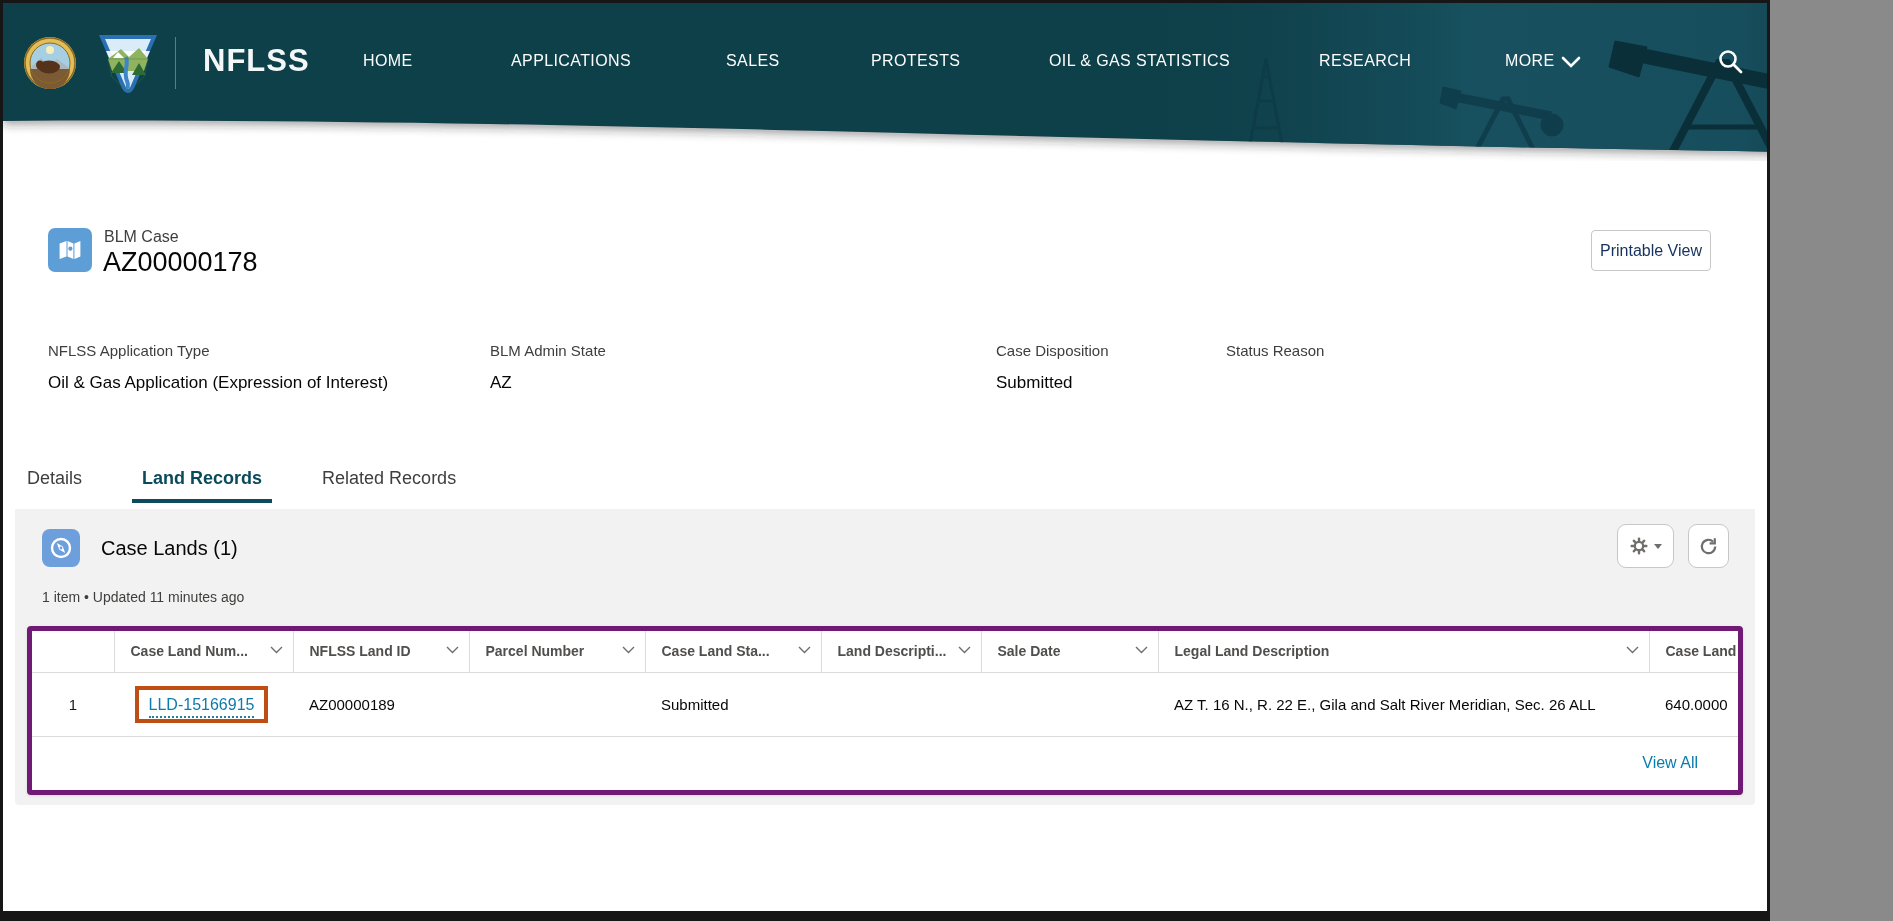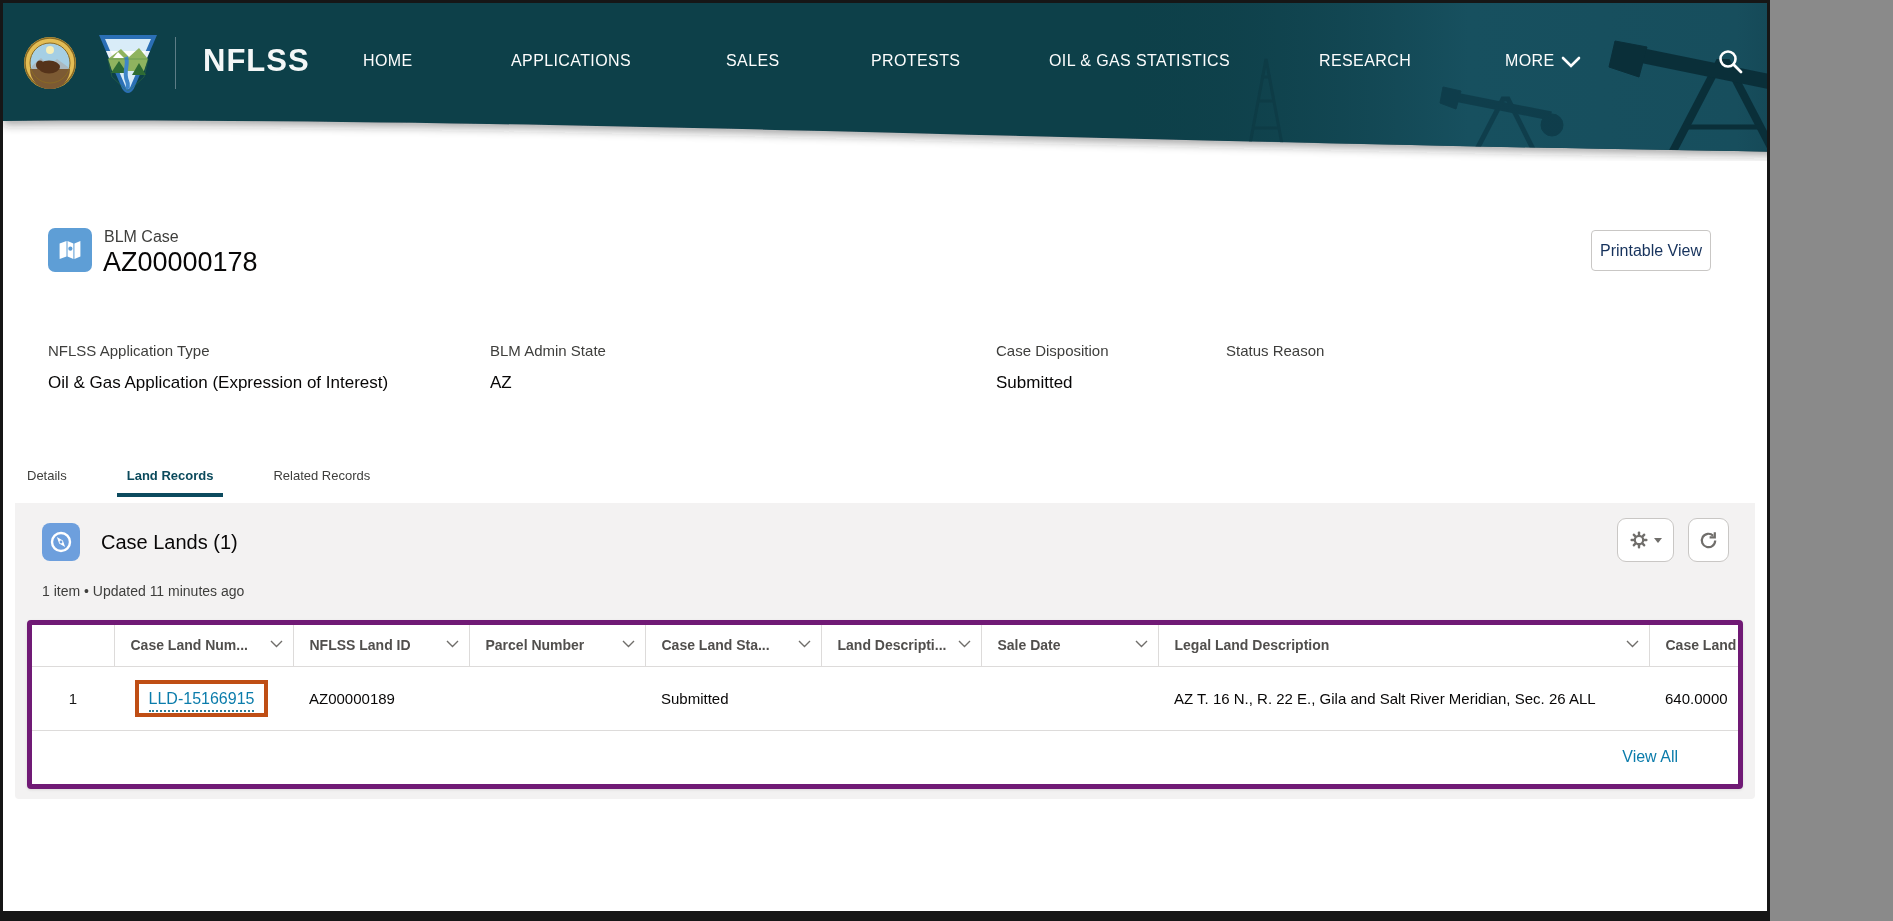--- a/index.html
+++ b/index.html
@@ -38,21 +38,21 @@
 
   
   .fields { position:relative; margin-top:66px; height:52px; }
   .field { position:absolute; top:0; }
   .f-0{left:45px}.f-1{left:487px}.f-2{left:718px}.f-3{left:993px}.f-4{left:1223px}
   .field .lbl { font-size:15px; color:#3e3e3c; }
   .field .val { margin-top:14px; font-size:17px; color:#080707; }
 
   
   .tabs { margin:74px 0 0 14px; display:flex; gap:40px; }
-  .tab { font-size:13px; color:#3e3e3c; padding:0 10px 10px 10px; cursor:pointer; }
+  .tab { font-size:18px; color:#3e3e3c; padding:0 10px 10px 10px; cursor:pointer; }
   .tab.active { color:#0b4a5c; font-weight:bold; border-bottom:4px solid #0c4a5e; }
 
   
   .panel { margin:6px 12px 0 12px; background:#f3f2f2; border-radius:0 0 4px 4px;
            padding:22px 12px 10px 12px; }
   .panel-head { position:relative; height:46px; }
   .panel-icon { position:absolute; left:15px; top:-2px; width:38px; height:38px; border-radius:8px;
                 background:#6d9fdd; display:flex; align-items:center; justify-content:center; }
   .panel-title { position:absolute; left:74px; top:6px; font-size:20px; color:#080707; }
   .panel-btns { position:absolute; right:14px; top:-7px; display:flex; gap:14px; }
@@ -75,21 +75,21 @@
        border-bottom:1px solid #dddbda; white-space:nowrap; overflow:hidden; }
   td.rownum { text-align:center; padding:0; color:#181818; }
   .hl-box { display:inline-block; border:4px solid #bf4e15; padding:6px 10px 5px 10px; margin-left:-10px; }
   a.rec-link { font-size:16px; color:#0b7cab; text-decoration:none;
                border-bottom:2px dotted #2f7d93; padding-bottom:3px; cursor:pointer; }
   .row-action { width:34px; height:27px; background:#fff; border:1px solid #c9c7c5; border-radius:4px;
                 display:flex; align-items:center; justify-content:center; cursor:pointer; }
   .tri-down { width:0; height:0; border-left:5px solid transparent; border-right:5px solid transparent;
               border-top:7px solid #706e6b; }
   .view-all-row { height:53px; display:flex; align-items:center; justify-content:flex-end;
-                  padding-right:60px; }
+                  padding-right:40px; }
   .view-all { font-size:16px; color:#0b7cab; cursor:pointer; text-decoration:none; }
 </style>
 </head>
 <body>
 
 <div class="page">
 
   <div class="header-wrap">
     <svg class="hdr-svg" width="1887" height="158" viewBox="0 0 1887 158">
       <defs>

